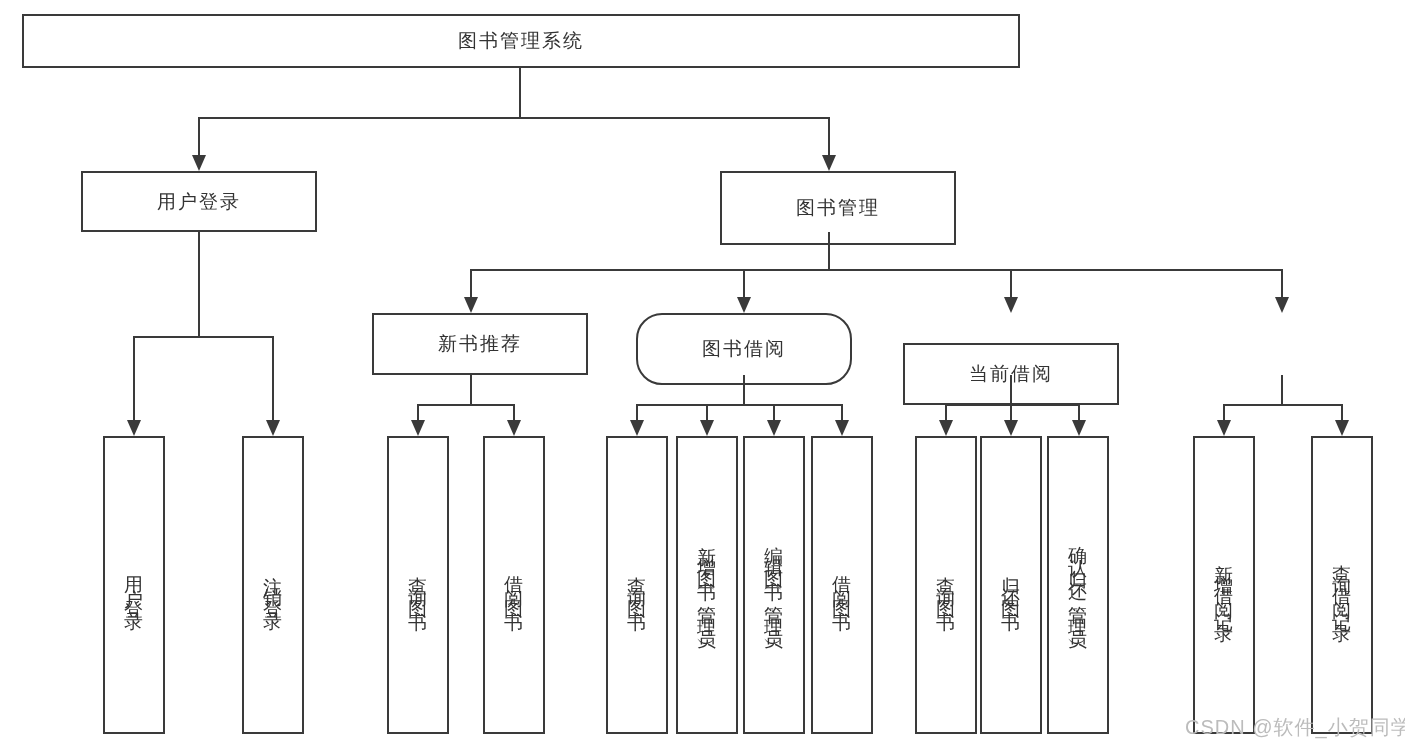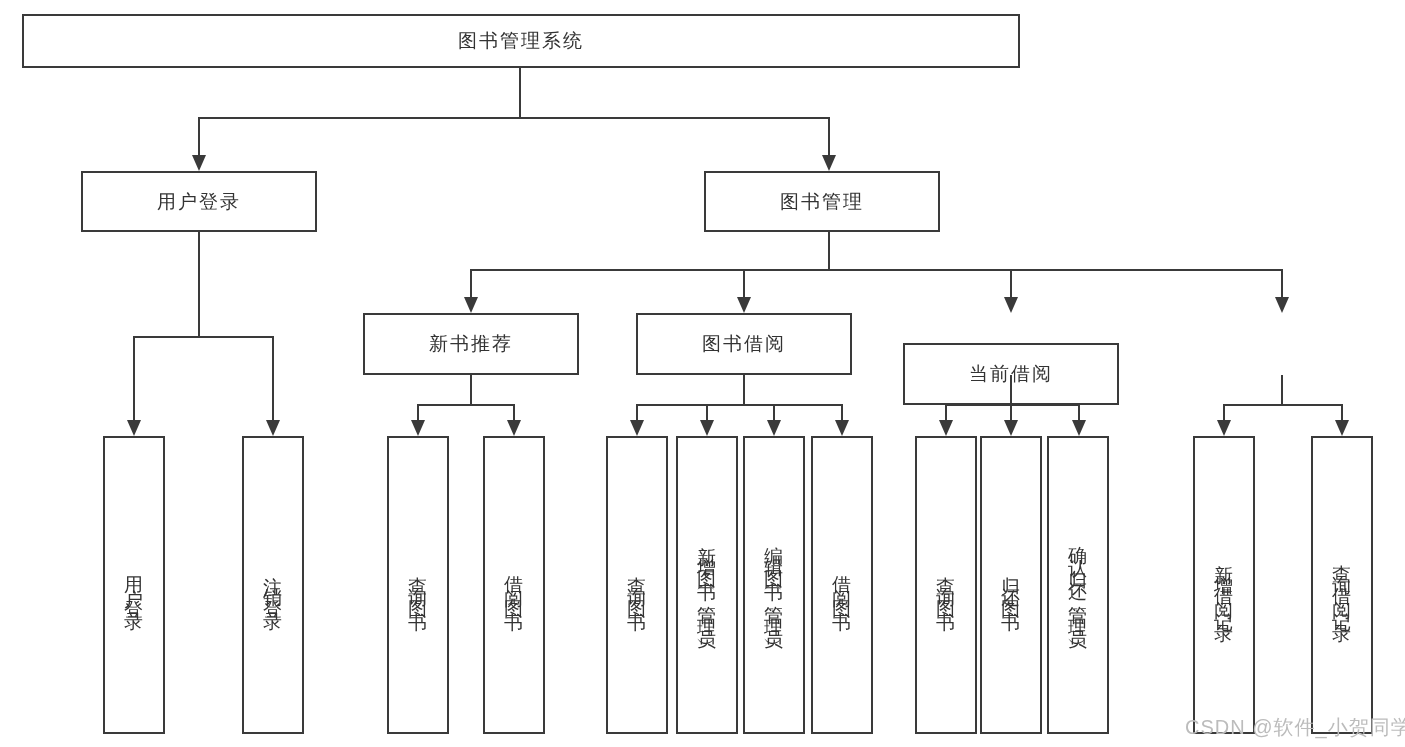--- a/index.html
+++ b/index.html
@@ -83,42 +83,42 @@
   <div class="node" style="left:22px; top:14px; width:998px; height:54px;">图书管理系统</div>
 
   <div class="vl" style="left:519px; top:68px; height:50px;"></div>
   <div class="hl" style="left:198px; top:117px; width:632px;"></div>
   <div class="vl" style="left:198px; top:117px; height:38px;"></div>
   <div class="vl" style="left:828px; top:117px; height:38px;"></div>
   <div class="arr" style="left:192px; top:155px;"></div>
   <div class="arr" style="left:822px; top:155px;"></div>
 
   <div class="node" style="left:81px; top:171px; width:236px; height:61px;">用户登录</div>
-  <div class="node" style="left:704px; top:171px; width:236px; height:61px;">图书管理</div>
+  <div class="node" style="left:720px; top:171px; width:236px; height:74px;">图书管理</div>
 
   <div class="vl" style="left:198px; top:232px; height:106px;"></div>
   <div class="hl" style="left:133px; top:336px; width:141px;"></div>
   <div class="vl" style="left:133px; top:336px; height:85px;"></div>
   <div class="vl" style="left:272px; top:336px; height:85px;"></div>
   <div class="arr" style="left:127px; top:420px;"></div>
   <div class="arr" style="left:266px; top:420px;"></div>
 
   <div class="vl" style="left:828px; top:232px; height:39px;"></div>
   <div class="hl" style="left:470px; top:269px; width:813px;"></div>
   <div class="vl" style="left:470px;  top:269px; height:28px;"></div>
   <div class="vl" style="left:743px;  top:269px; height:28px;"></div>
   <div class="vl" style="left:1010px; top:269px; height:28px;"></div>
   <div class="vl" style="left:1281px; top:269px; height:28px;"></div>
   <div class="arr" style="left:464px;  top:297px;"></div>
   <div class="arr" style="left:737px;  top:297px;"></div>
   <div class="arr" style="left:1004px; top:297px;"></div>
   <div class="arr" style="left:1275px; top:297px;"></div>
 
-  <div class="node" style="left:363px; top:313px; width:216px; height:62px;">新书推荐</div>
-  <div class="node" style="left:636px; top:313px; width:216px; height:62px;">图书借阅</div>
+  <div class="node" style="left:372px; top:313px; width:216px; height:62px;">新书推荐</div>
+  <div class="node" style="left:636px; top:313px; width:216px; height:72px;border-radius:26px;">图书借阅</div>
   <div class="node" style="left:903px; top:313px; width:216px; height:62px;margin-top:30px;">当前借阅</div>
 
   <div class="vl" style="left:470px; top:375px; height:31px;"></div>
   <div class="hl" style="left:417px; top:404px; width:98px;"></div>
   <div class="vl" style="left:417px; top:404px; height:17px;"></div>
   <div class="vl" style="left:513px; top:404px; height:17px;"></div>
   <div class="arr" style="left:411px; top:420px;"></div>
   <div class="arr" style="left:507px; top:420px;"></div>
 
   <div class="vl" style="left:743px; top:375px; height:31px;"></div>

